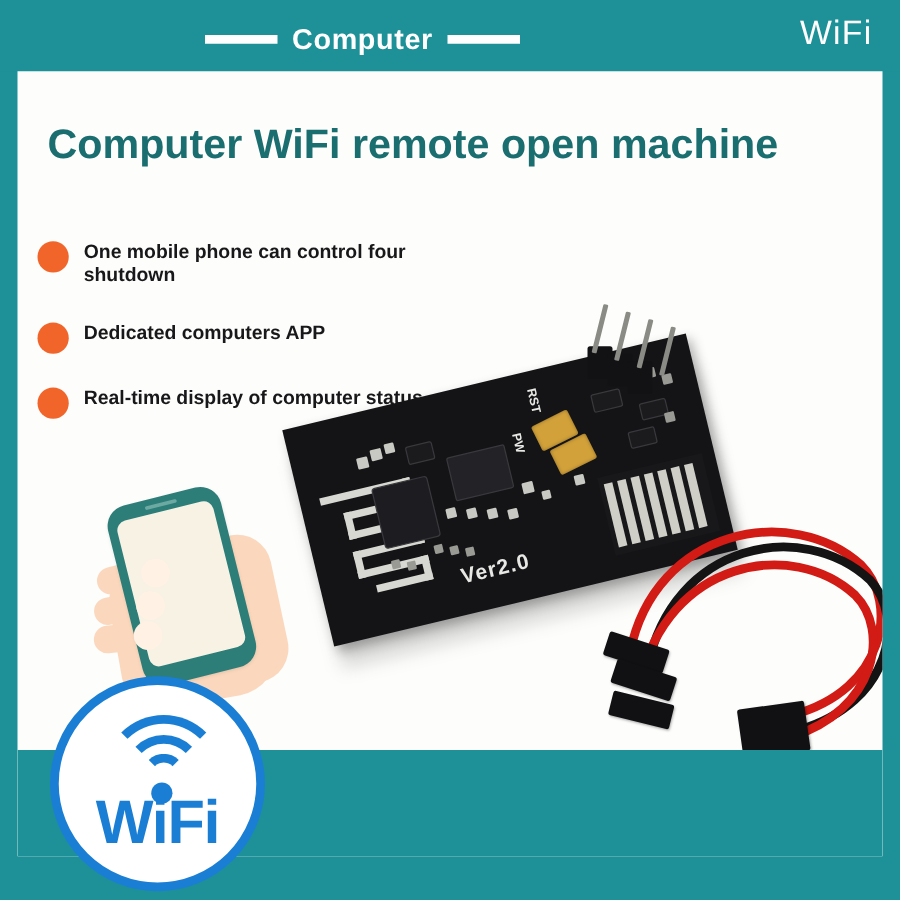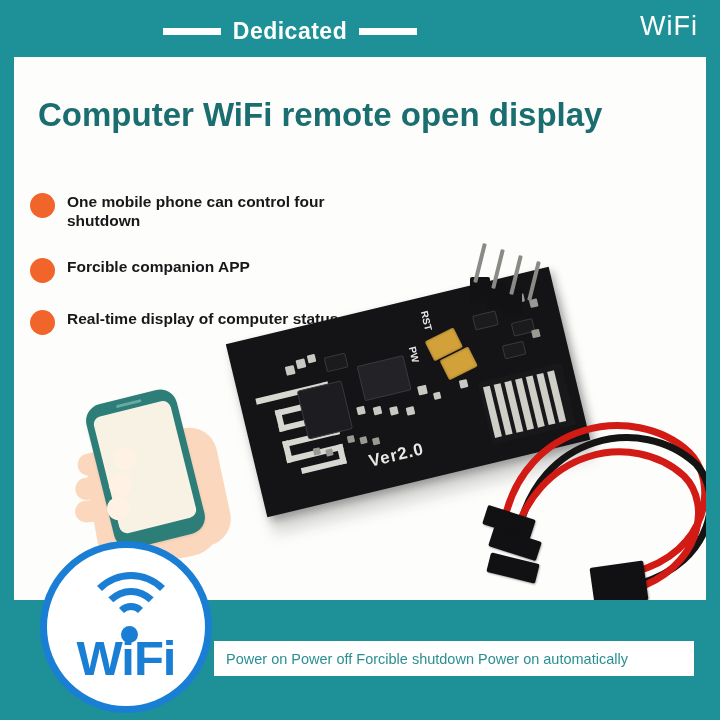--- a/index.html
+++ b/index.html
@@ -167,38 +167,38 @@
   }
 </style>
 </head>
 <body>
 
 <div class="poster">
 
   <div class="top-bar">
     <div class="hdr-center">
       <span class="dash"></span>
-      <span class="hdr-title">Dedicated</span>
+      <span class="hdr-title">Computer</span>
       <span class="dash"></span>
     </div>
     <div class="hdr-wifi">WiFi</div>
   </div>
 
   <div class="card">
 
-    <div class="title">Computer WiFi remote open display</div>
+    <div class="title">Computer WiFi remote open machine</div>
 
     <div class="bullets">
       <div class="bullet">
         <span class="dot"></span>
         <span class="btxt">One mobile phone can control four shutdown</span>
       </div>
       <div class="bullet">
         <span class="dot"></span>
-        <span class="btxt">Forcible companion APP</span>
+        <span class="btxt">Dedicated computers APP</span>
       </div>
       <div class="bullet">
         <span class="dot"></span>
         <span class="btxt">Real-time display of computer status</span>
       </div>
     </div>
 
     <div class="phone-art">
       <div class="palm"></div>
       <div class="thumbcol"></div>
@@ -298,23 +298,20 @@
       <div class="conn" style="left:6px;top:122px;width:50px;height:20px;transform:rotate(18deg);"></div>
       <div class="conn" style="left:4px;top:146px;width:50px;height:20px;transform:rotate(14deg);"></div>
       
       <div class="conn" style="left:108px;top:152px;width:54px;height:40px;transform:rotate(-8deg);"></div>
       <div class="cpin" style="left:116px;top:190px;height:22px;"></div>
       <div class="cpin" style="left:134px;top:192px;height:22px;"></div>
       <div class="cpin" style="left:152px;top:194px;height:22px;"></div>
     </div>
 
     <div style="position:absolute;left:0;top:543px;width:692px;height:85px;background:#1d9197;"></div>
-    <div style="position:absolute;left:200px;top:584px;width:480px;height:35px;background:#ffffff;display:flex;align-items:center;">
-      <span class="band-text">Power on Power off Forcible shutdown Power on automatically</span>
-    </div>
   </div>
 
   <div class="wifi-badge">
     <div class="wifi-arcs">
       <div class="arc a1"></div>
       <div class="arc a2"></div>
       <div class="arc a3"></div>
     </div>
     <div class="wifi-dot"></div>
     <div class="wifi-word">WiFi</div>

